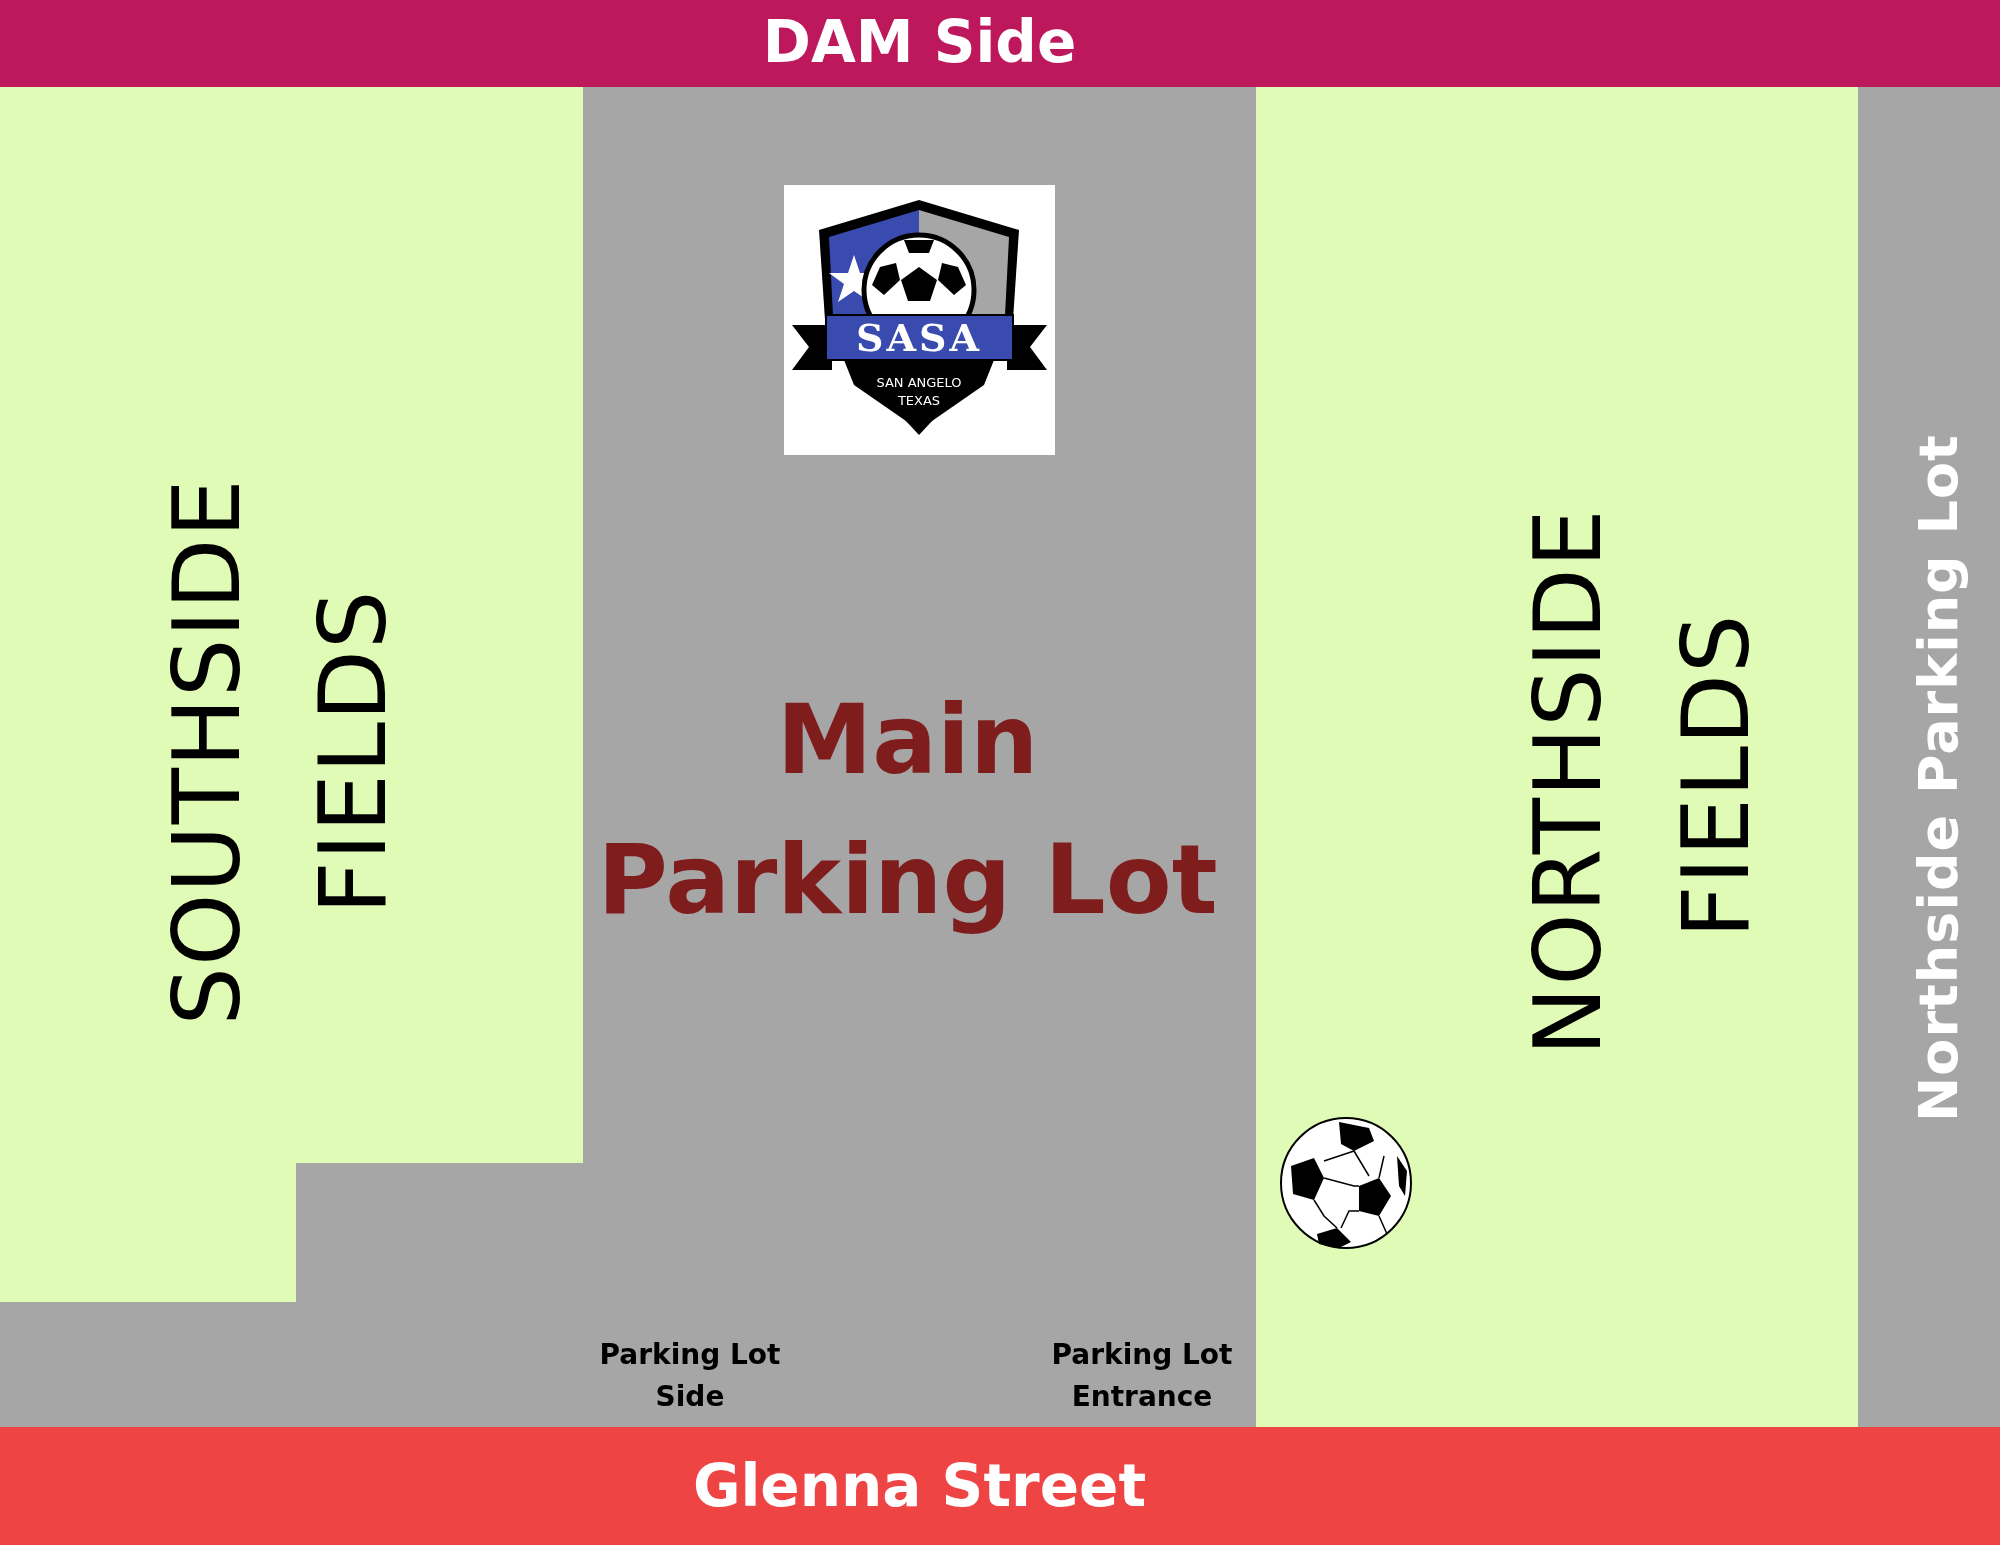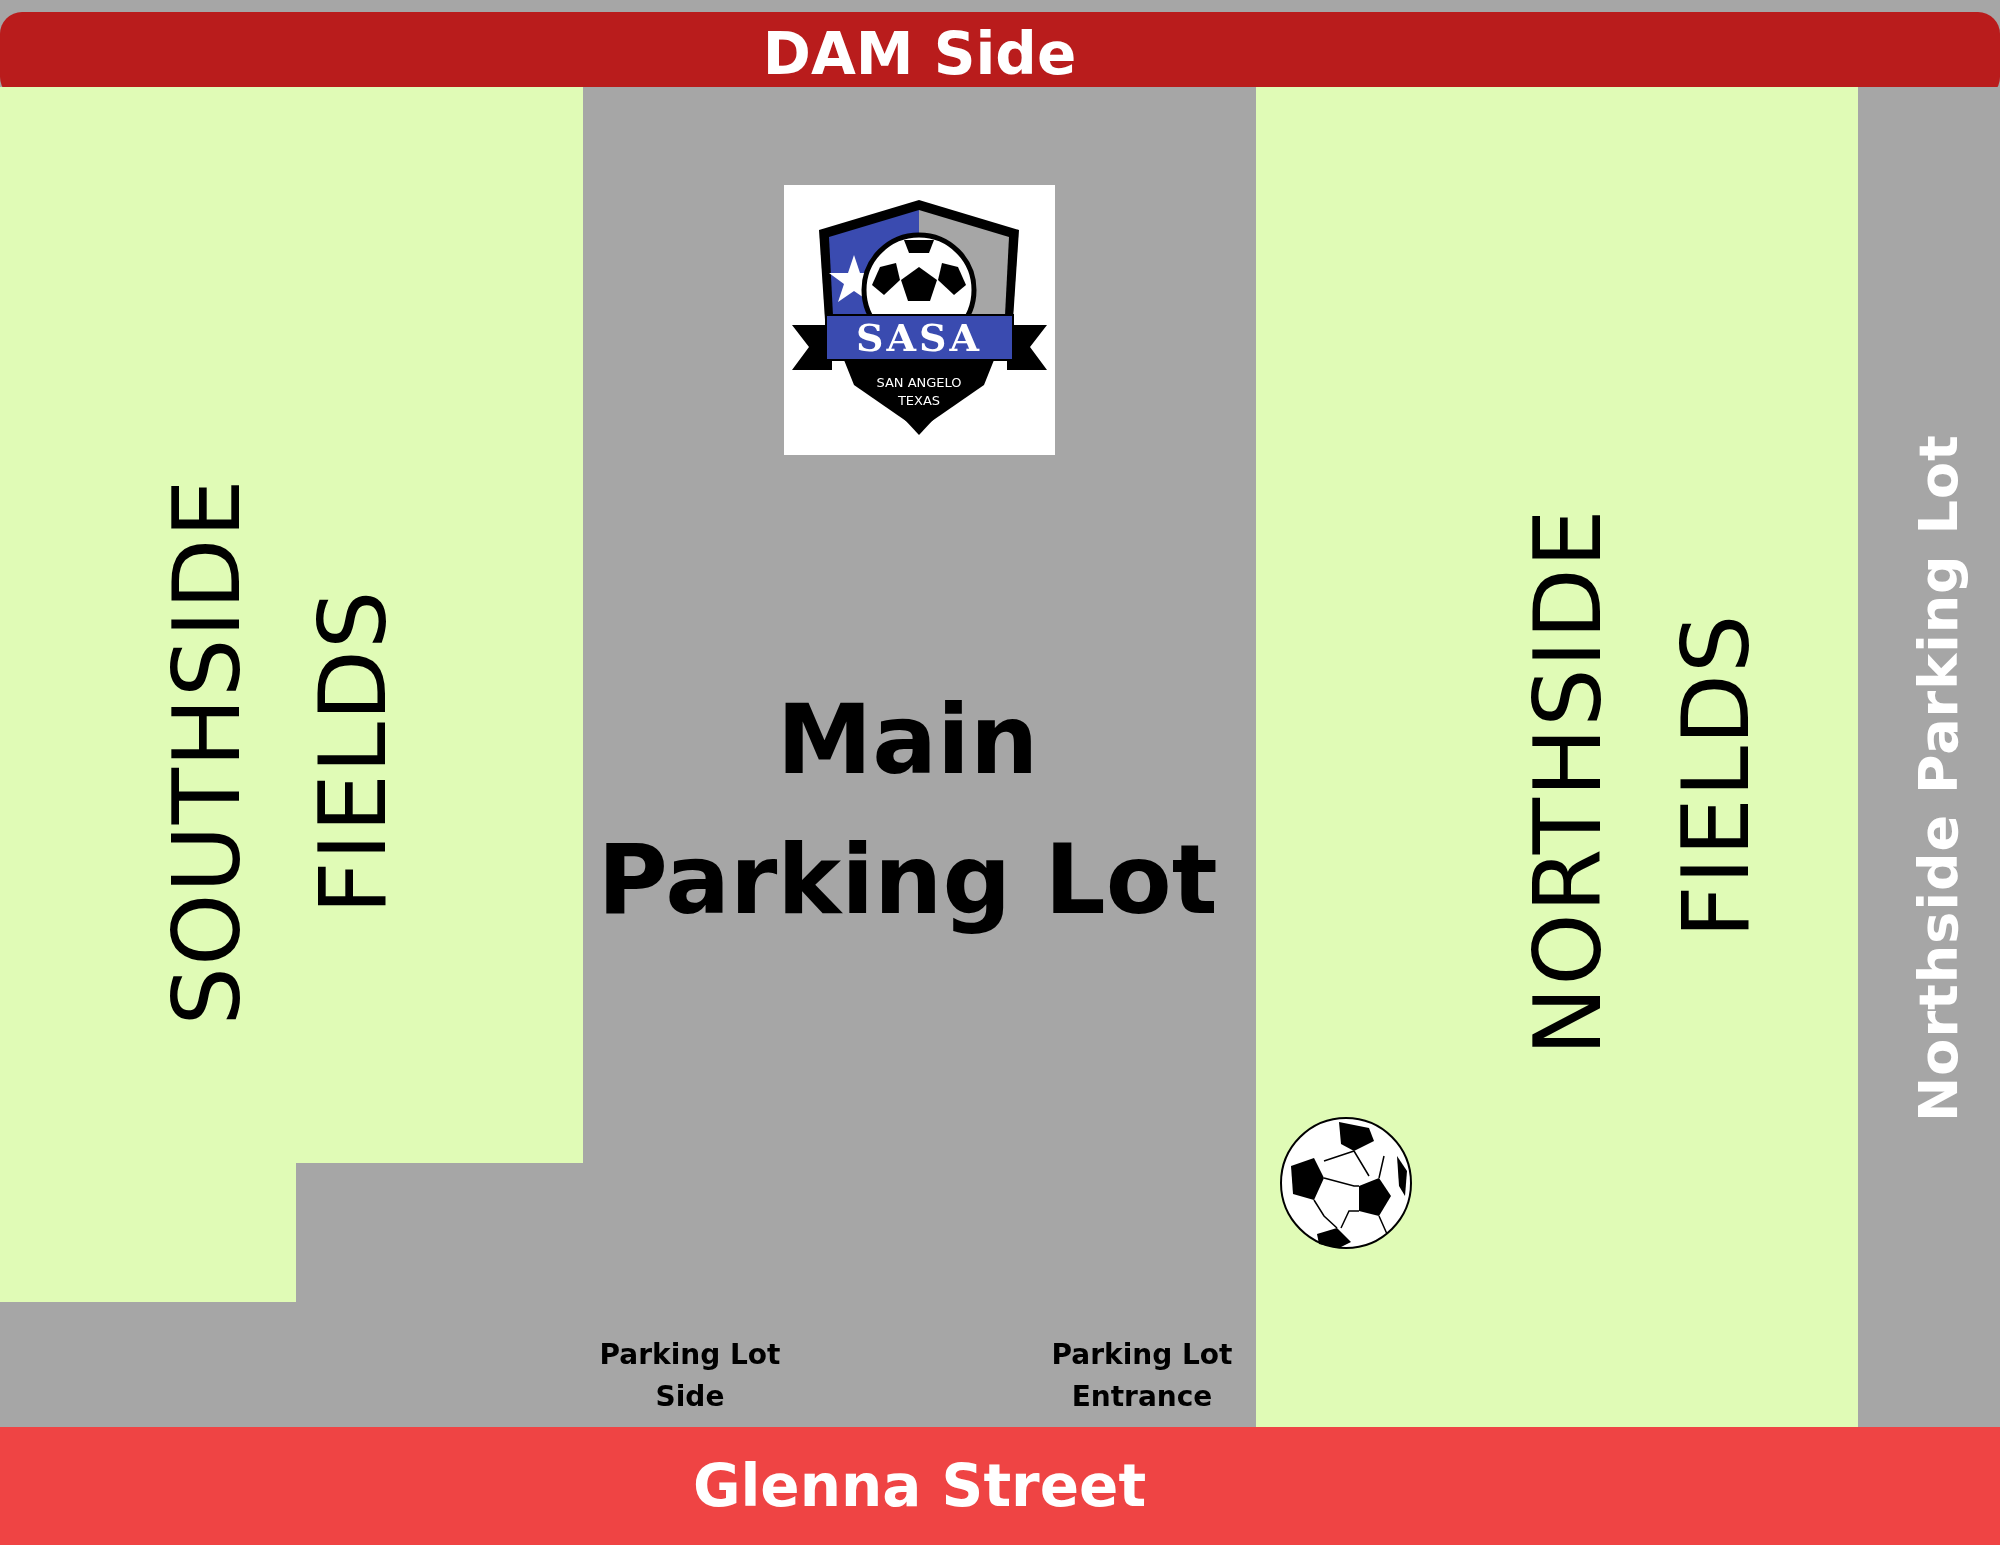--- a/index.html
+++ b/index.html
@@ -1,26 +1,26 @@
 <!DOCTYPE html>
 <html><head>
   <meta charset="utf-8">
   <style>
     html, body { margin: 0; padding: 0; }
     body { width: 2000px; height: 1545px; position: relative; overflow: hidden; background: #A6A6A6; font-family: "Liberation Sans", sans-serif; }
     .abs { position: absolute; }
-    .header { left: 0; top: 12px; width: 2000px; height: 87px; background: #b91c1c; border-radius: 22px; }
+    .header { left: 0; top: 0; width: 2000px; height: 87px; background: #be185d; }
     .header-text { position: absolute; left: 583px; width: 673px; top: 0; height: 87px; line-height: 84px; text-align: center; color: #fff; font-weight: bold; font-size: 58px; font-family: "DejaVu Sans", sans-serif; }
     .field { background: #E0FBB6; }
     .lot { background: #A6A6A6; }
     .street { left: 0; top: 1427px; width: 2000px; height: 118px; background: #ef4444; }
     .street-text { position: absolute; left: 583px; width: 673px; top: 0; height: 118px; line-height: 118px; text-align: center; color: #fff; font-weight: bold; font-size: 58px; font-family: "DejaVu Sans", sans-serif; }
     .vert { position: absolute; white-space: nowrap; transform-origin: center center; transform: translate(-50%, -50%) rotate(-90deg); color: #000; font-family: "DejaVu Sans", sans-serif; font-weight: normal; letter-spacing: 1px; }
     .vert-light { font-size: 92px; transform: translate(-50%, -50%) rotate(-90deg) scaleX(1.0) scaleY(1.0); }
-    .main-lot { position: absolute; left: 583px; width: 649px; top: 670px; text-align: center; color: #000000; font-weight: bold; font-family: "DejaVu Sans", sans-serif; font-size: 96px; line-height: 140px; }
+    .main-lot { position: absolute; left: 583px; width: 649px; top: 670px; text-align: center; color: #7f1d1d; font-weight: bold; font-family: "DejaVu Sans", sans-serif; font-size: 96px; line-height: 140px; }
     .gate { position: absolute; text-align: center; color: #000; font-weight: bold; font-family: "DejaVu Sans", sans-serif; font-size: 28px; line-height: 42px; width: 240px; }
     .logo-box { left: 784px; top: 185px; width: 271px; height: 270px; background: #fff; text-decoration: underline; }
     .np-text { color: #fff; font-weight: bold; font-size: 54px; }
   </style>
 </head>
 <body>
 
 <div class="abs header">
   <div class="header-text">DAM Side</div>
 </div>

